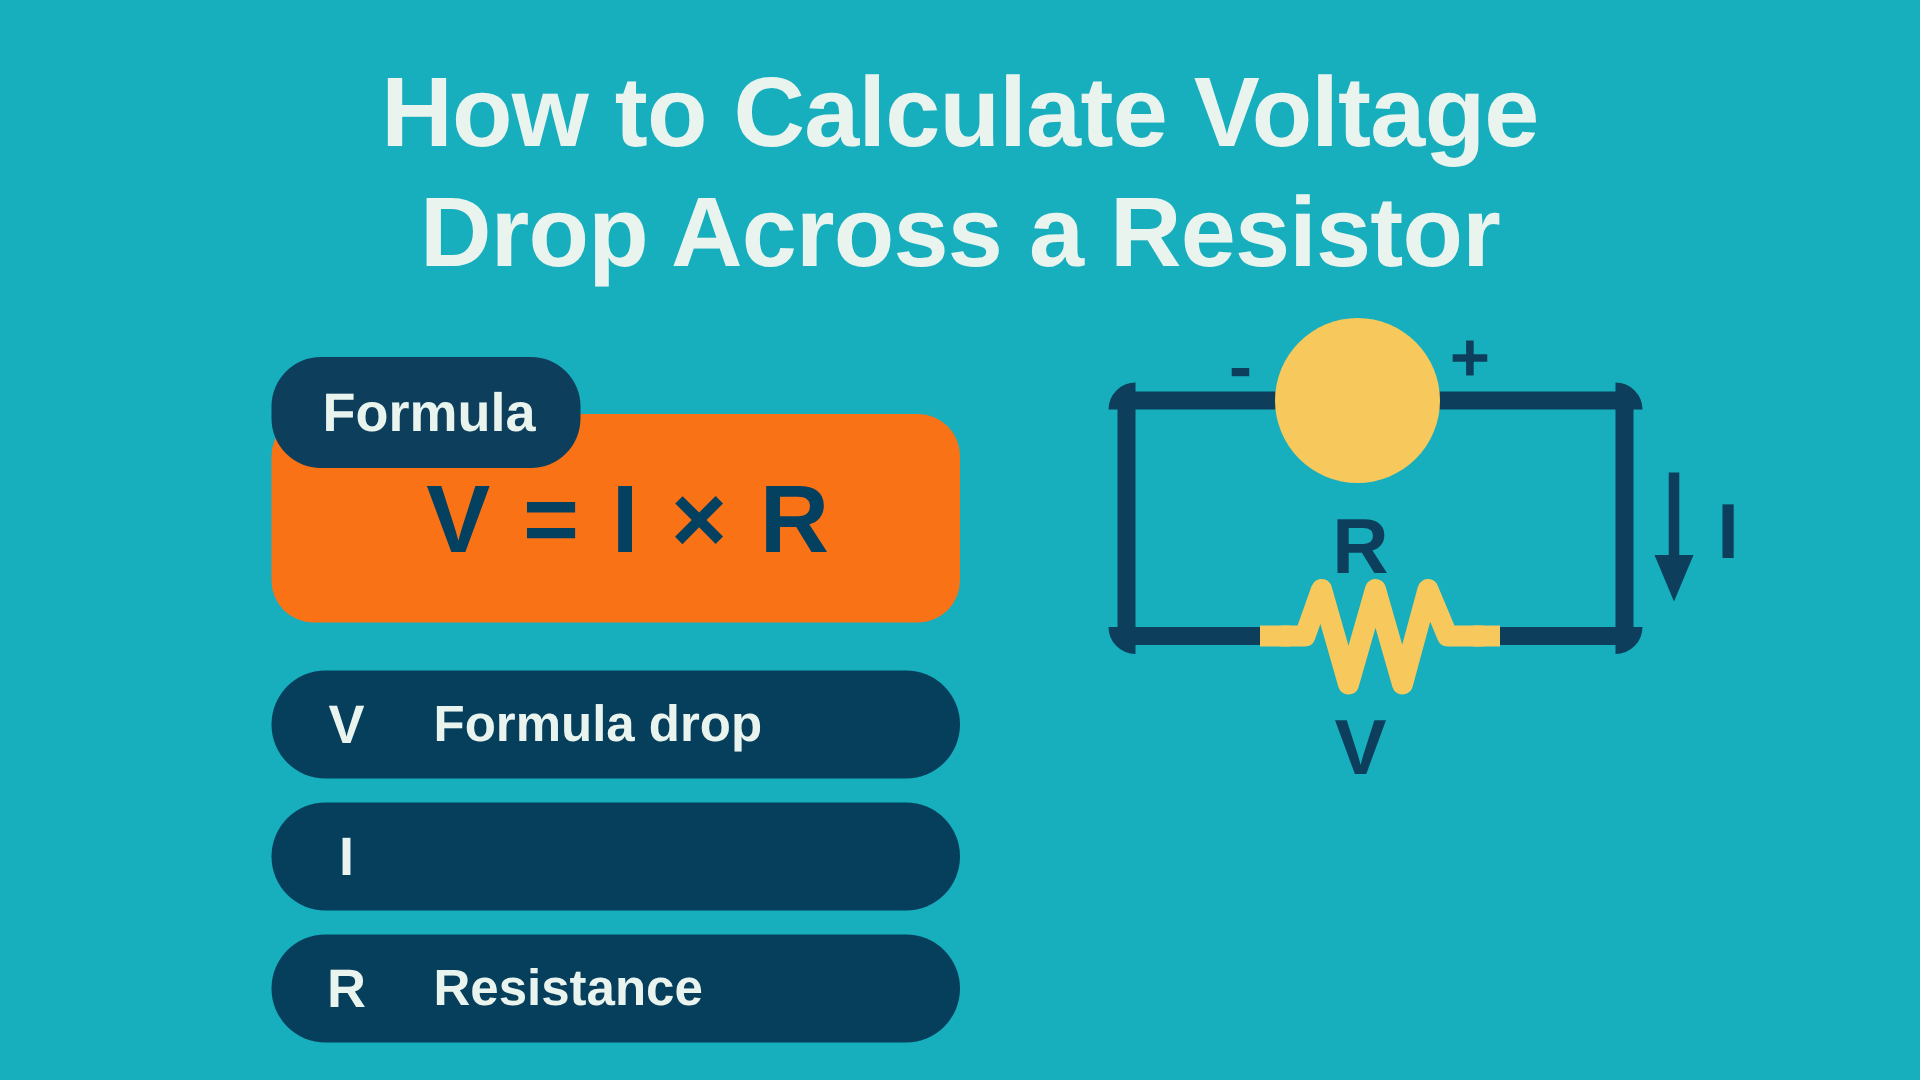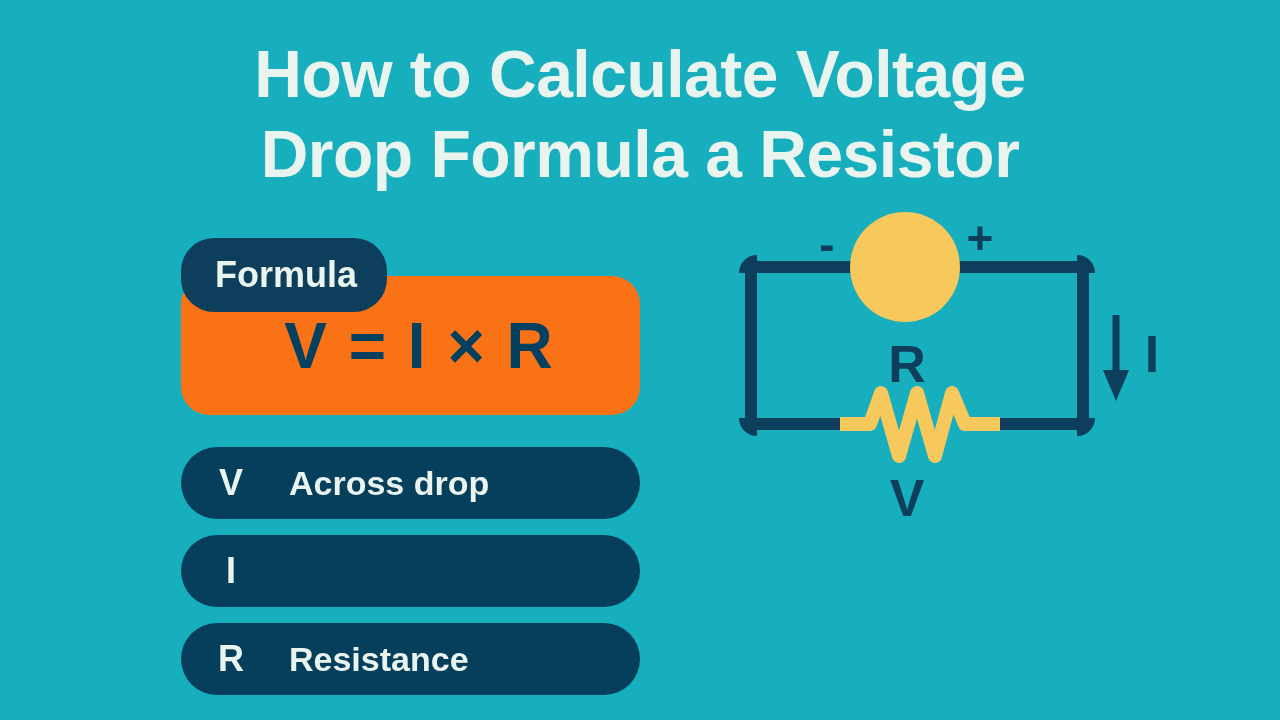--- a/index.html
+++ b/index.html
@@ -130,36 +130,36 @@
   }
   .circuit svg { display: block; }
 </style>
 </head>
 <body>
 
 <div id="canvas">
 
   <div class="title">
     <span class="line">How to Calculate Voltage</span>
-    <span class="line">Drop Formula a Resistor</span>
+    <span class="line">Drop Across a Resistor</span>
   </div>
 
   <div class="formula-wrap">
     <div class="formula-card">
       <div class="formula-text">V = I × R</div>
     </div>
     <div class="formula-badge">
       <span>Formula</span>
     </div>
   </div>
 
   <div class="legend">
     <div class="pill">
       <span class="sym">V</span>
-      <span class="desc">Across drop</span>
+      <span class="desc">Formula drop</span>
     </div>
     <div class="pill">
       <span class="sym">I</span>
     </div>
     <div class="pill">
       <span class="sym">R</span>
       <span class="desc">Resistance</span>
     </div>
   </div>
 

